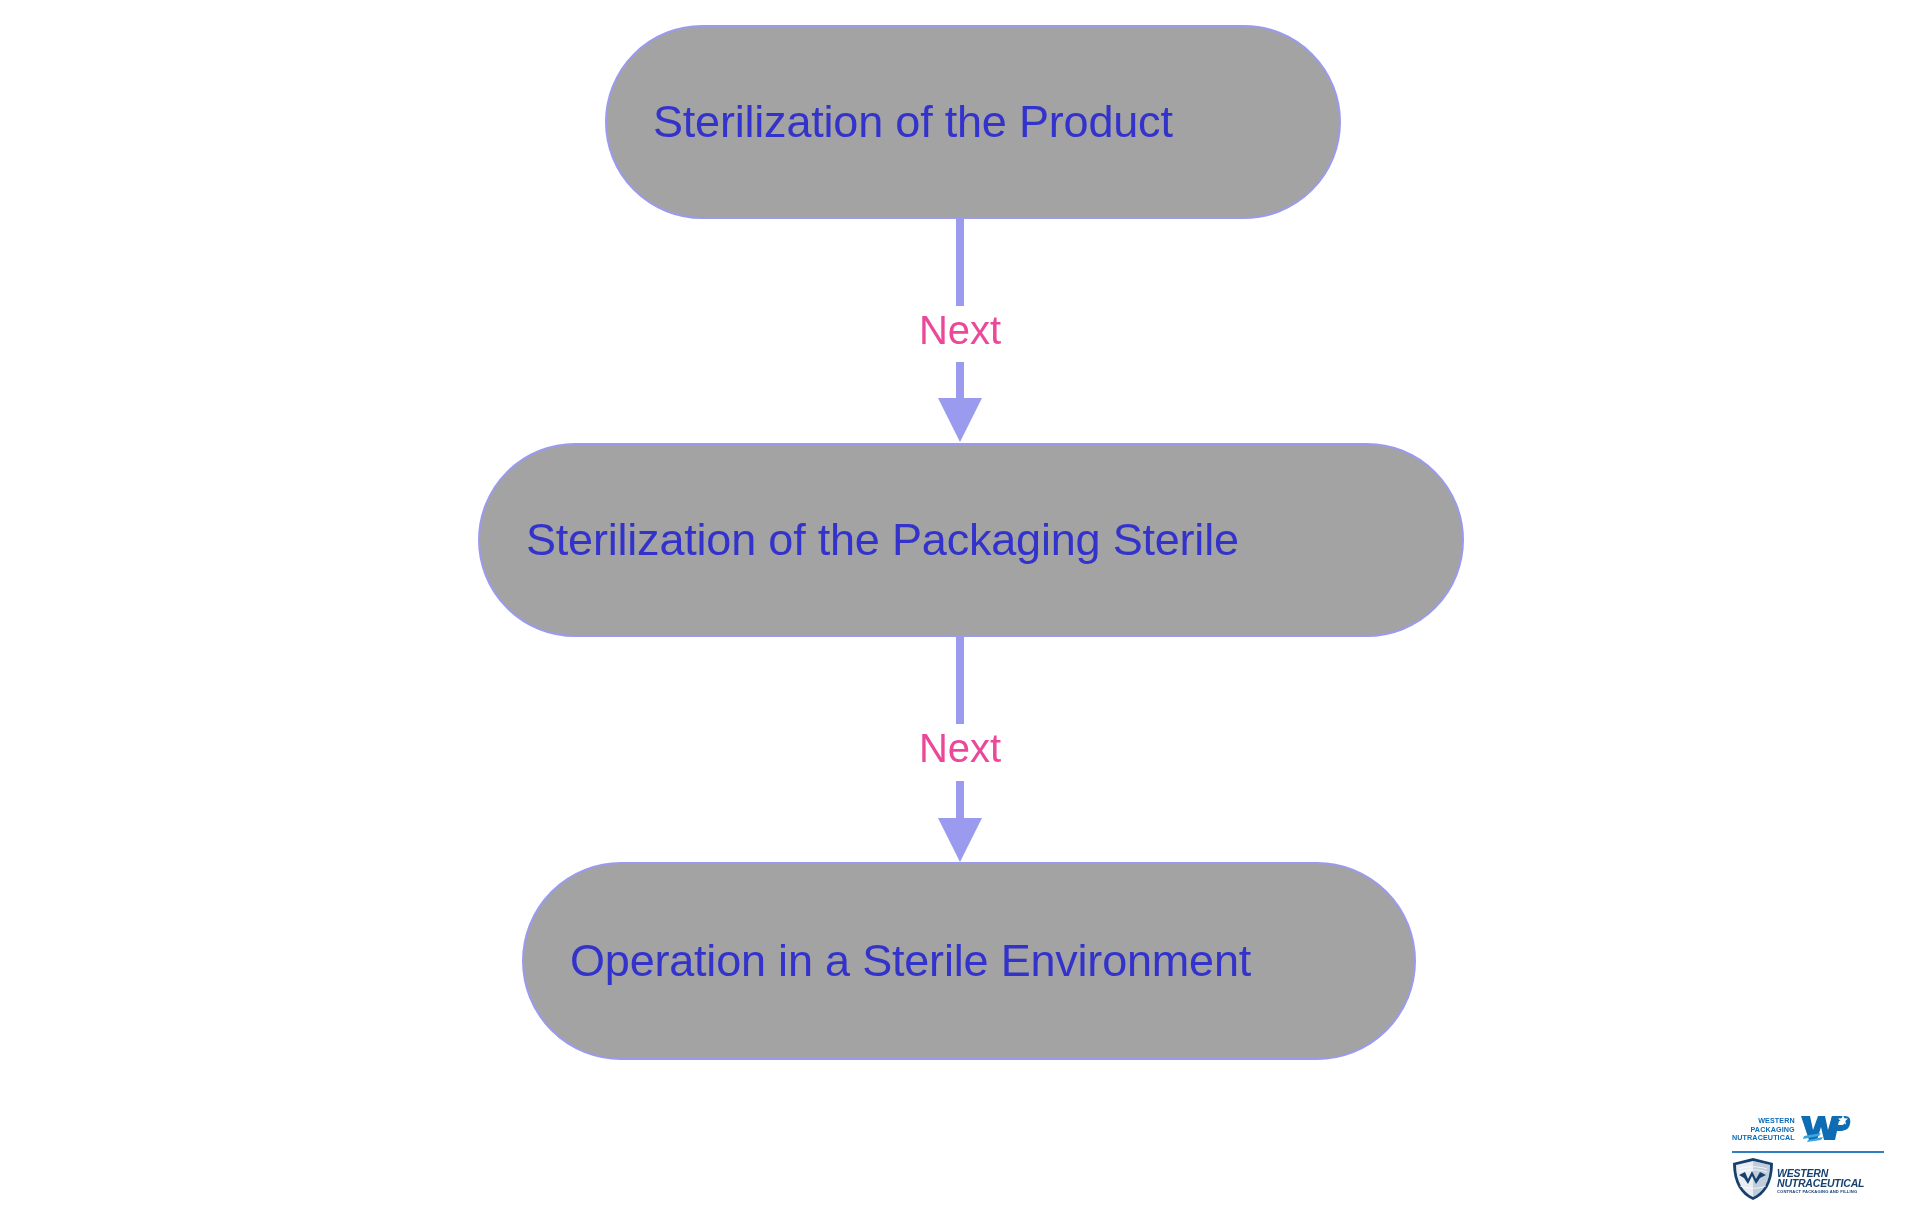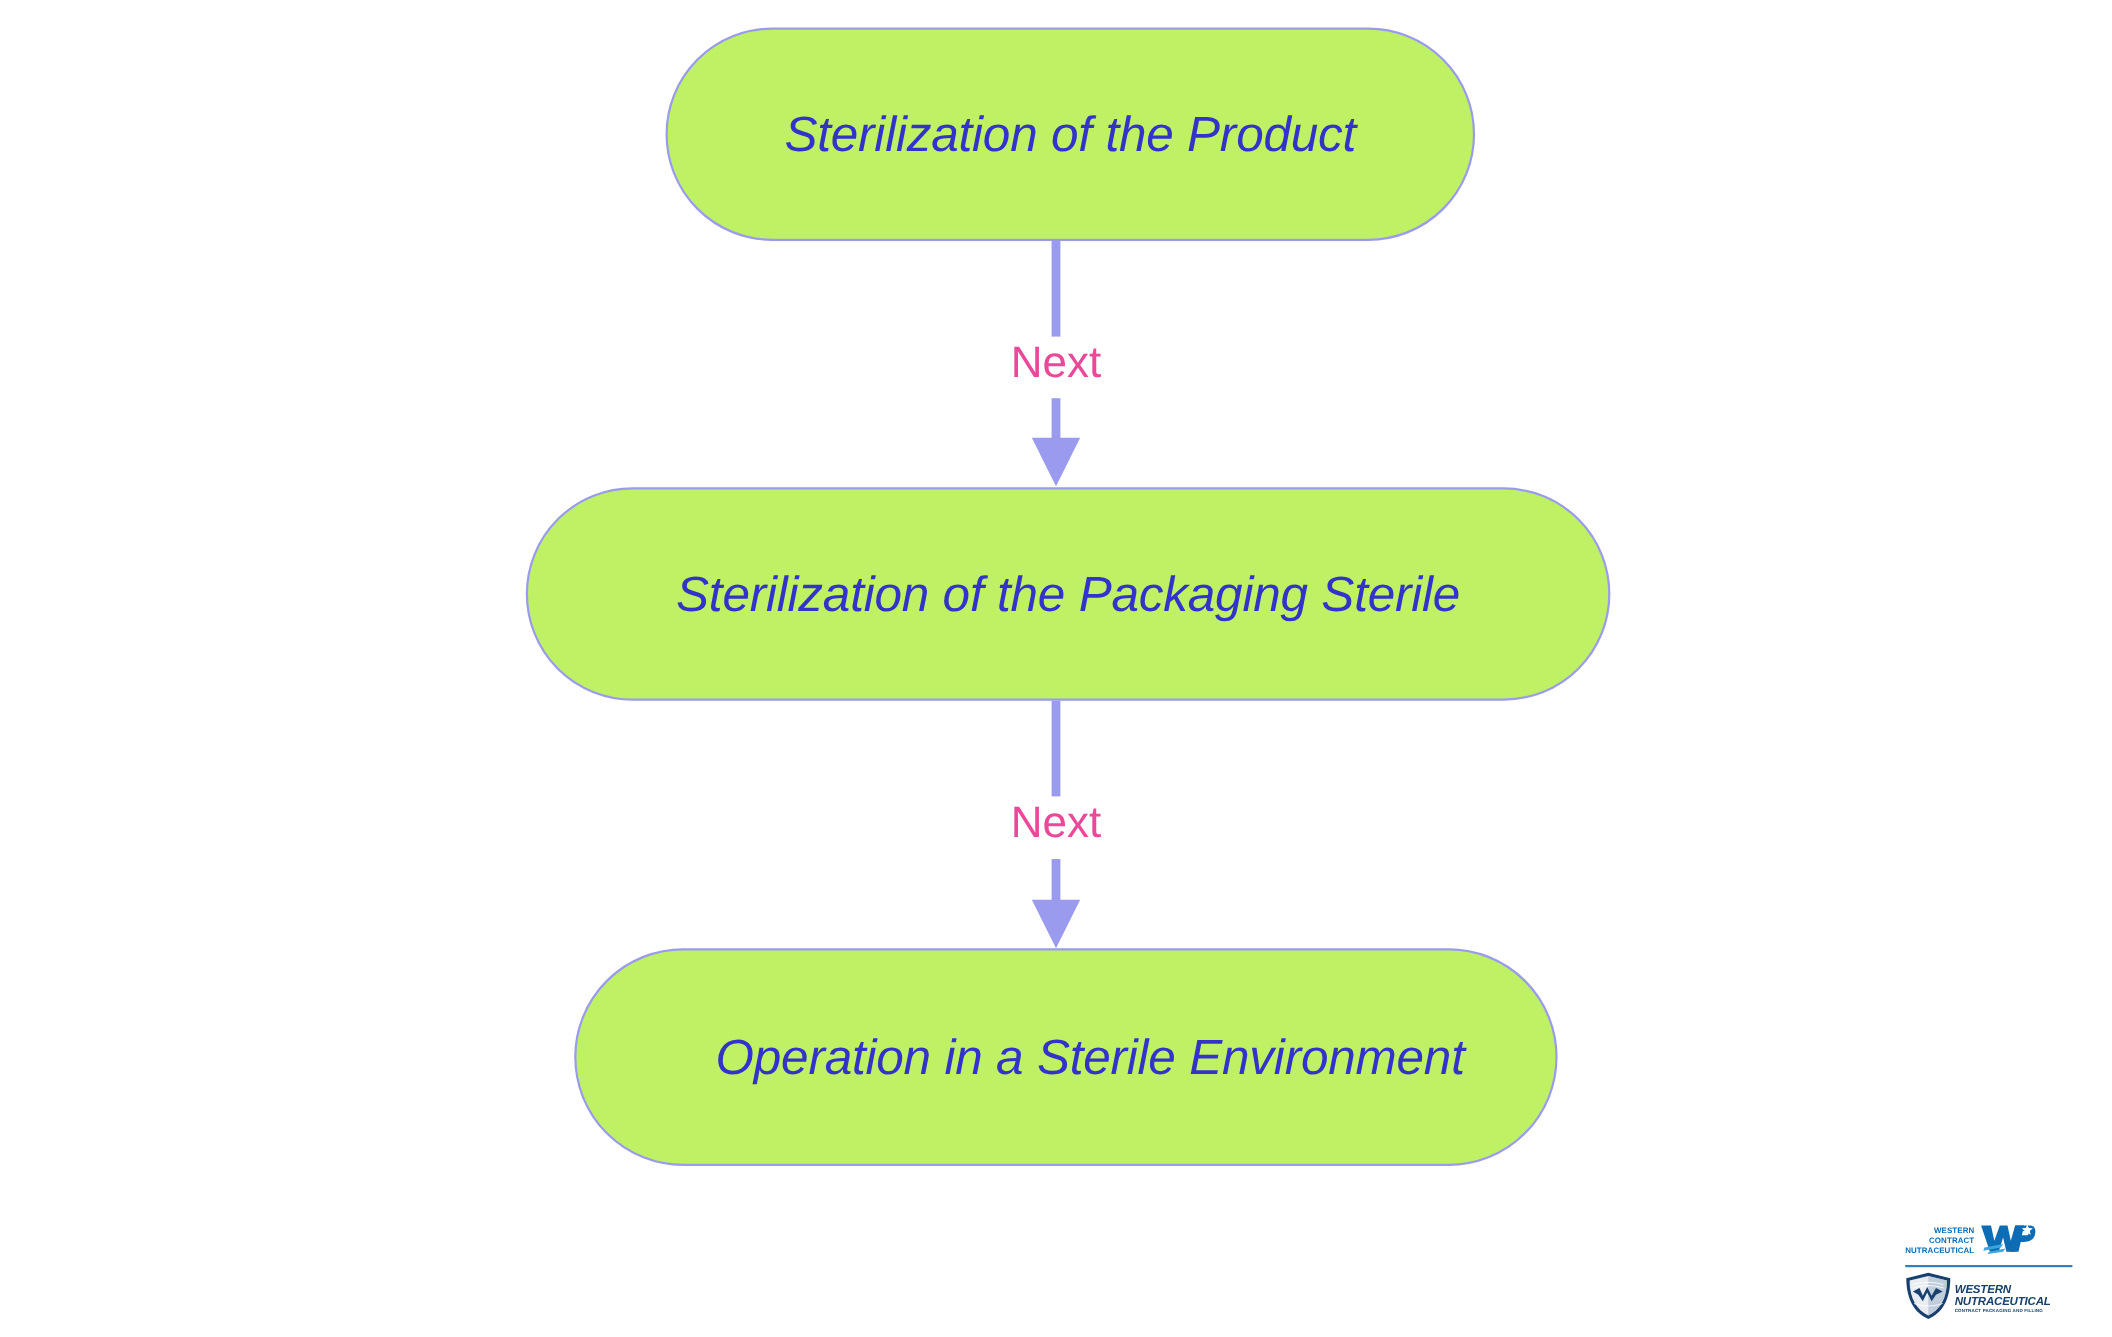--- a/index.html
+++ b/index.html
@@ -15,48 +15,47 @@
   #canvas {
     position: relative;
     width: 1920px;
     height: 1215px;
     background: #ffffff;
   }
 
   
   .node {
     position: absolute;
-    background: #bef264;
+    background: #a3a3a3;
     border: 2px solid #9a9aee;
     border-radius: 999px;
     display: flex;
     align-items: center;
-    justify-content: center;
+    justify-content: flex-start;
     text-align: center;
     color: #3333cc;
     letter-spacing: -0.2px;
     line-height: 1.15;
     padding: 0 46px;
-    font-style: italic;
   }
 
   .node-label {
     color: #3333cc;
     font-weight: 400;
     white-space: nowrap;
   }
 
   #node-1 { left: 605px; top: 25px;  width: 736px; height: 194px; }
   #node-1 .node-label { font-size: 45px; }
 
   #node-2 { left: 478px; top: 443px; width: 986px; height: 194px; }
   #node-2 .node-label { font-size: 45px; }
 
   #node-3 { left: 522px; top: 862px; width: 894px; height: 198px; }
-  #node-3 .node-label { font-size: 45px; margin-left: 44px; }
+  #node-3 .node-label { font-size: 45px; }
 
   
   .connector {
     position: absolute;
     left: 960px;
     width: 0;
   }
 
   .conn-line {
     position: absolute;
@@ -197,21 +196,21 @@
 
   <div class="node" id="node-3">
     <span class="node-label">Operation in a Sterile Environment</span>
   </div>
 
   <div id="branding">
 
     <div id="logo-wp">
       <div id="logo-wp-text">
         <div>WESTERN</div>
-        <div>CONTRACT</div>
+        <div>PACKAGING</div>
         <div>NUTRACEUTICAL</div>
       </div>
       <div id="logo-wp-mark">
         <svg width="52" height="30" viewBox="0 0 52 30" aria-hidden="true">
 
           <path d="M2 3 L11 3 L14 17 L19 3 L26 3 L29 17 L33 3 L41 3 L33 27 L25 27 L22 14 L18 27 L10 27 Z" fill="#0d6cb4"></path>
           <path d="M33 3 L46 3 C51 3 52 7 51 11 C50 16 46 18 41 18 L38 18 L36 27 L28 27 Z" fill="#0d6cb4"></path>
           <path d="M40 8 L44 8 C46 8 46 12 43 12 L39 12 Z" fill="#ffffff"></path>
           <path d="M44 2 l1.4 3.3 3.6 .3 -2.7 2.4 .8 3.5 -3.1 -1.9 -3.1 1.9 .8 -3.5 -2.7 -2.4 3.6 -.3 Z" fill="#ffffff"></path>
           <path d="M5 23 L22 20 L20 23 L4 26 Z" fill="#3aa6dd"></path>

